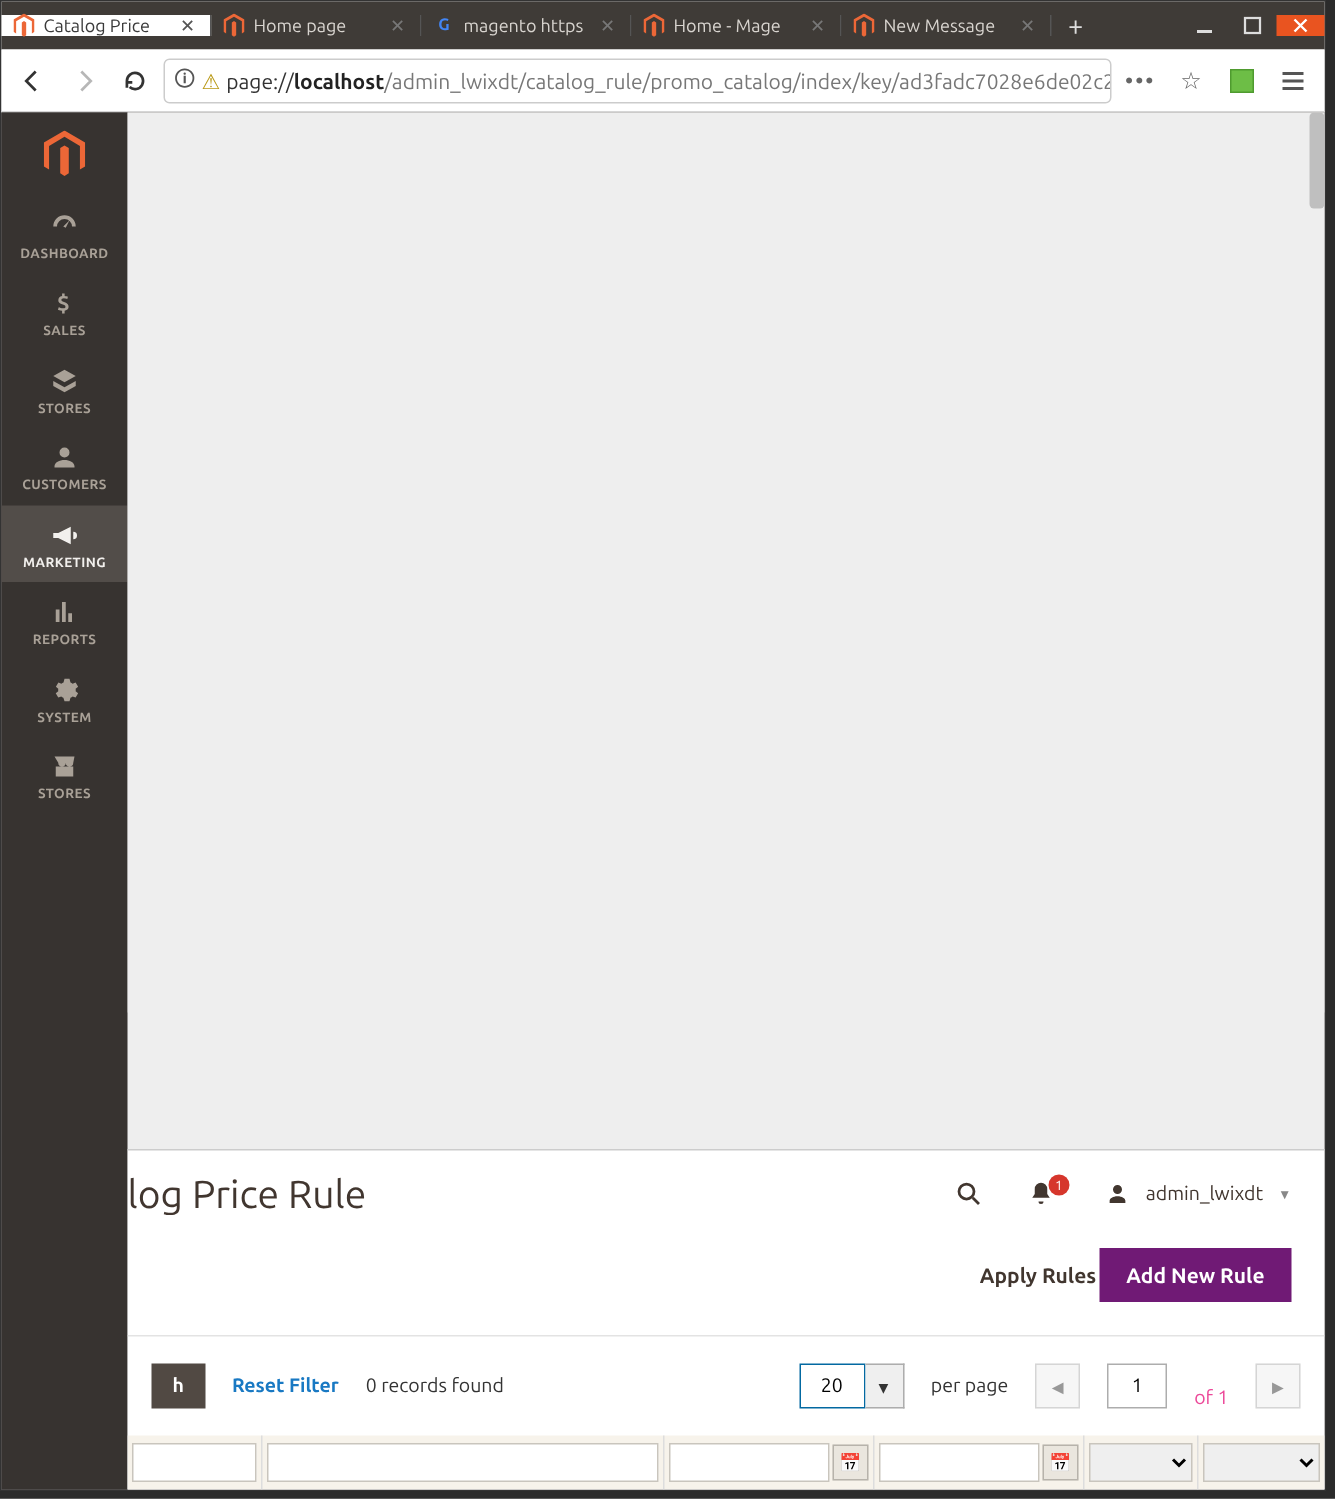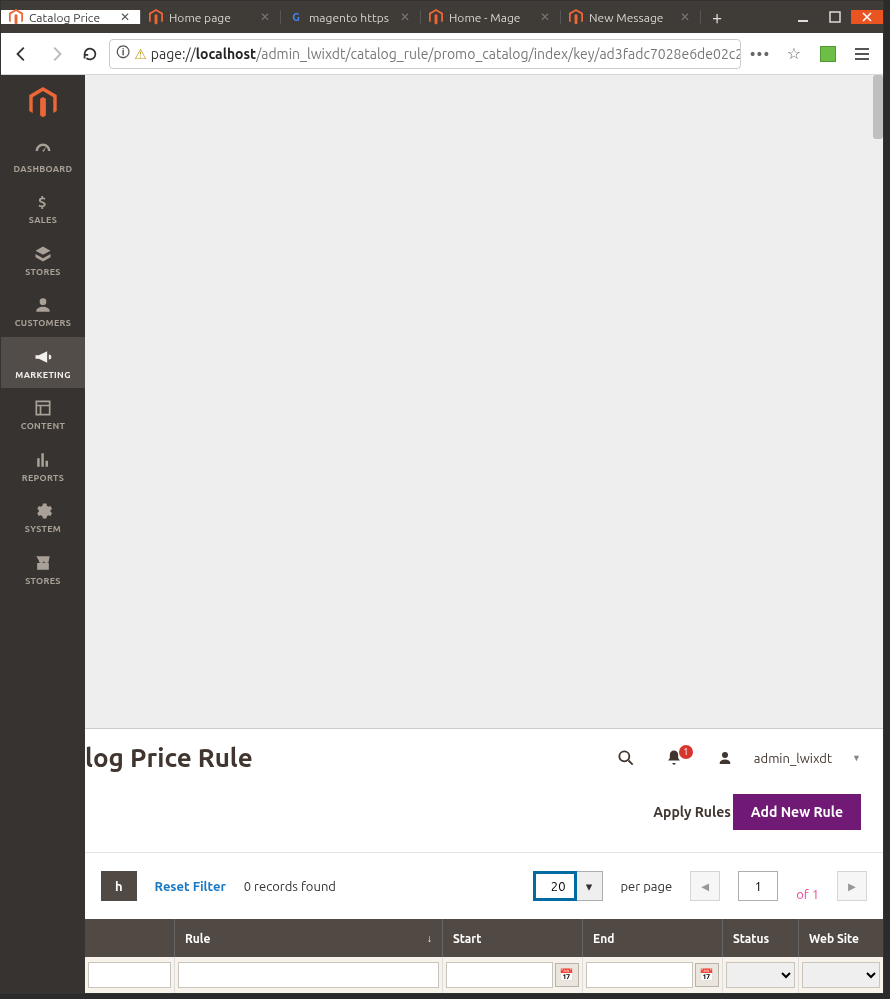--- a/index.html
+++ b/index.html
@@ -42,37 +42,37 @@
   .navitem svg { width:20px; height:20px; fill:#a9a197; }
   .navitem.active { background:#524d49; color:#f2f0ed; }
   .navitem.active svg { fill:#f2f0ed; }
   .navitem .nl { line-height:1.05; }
 
   #content { flex:1; background:#eeeeee; position:relative; overflow:hidden;}
   #spacer { background:#eeeeee; height:600px; }
   #page  { position:absolute; left:0; right:0; bottom:0; background:#fff; border-top:1px solid #ccc; }
 
   #pagehead { display:flex; align-items:center; padding:14px 22px 14px 0; gap:20px; }
-  #ptitle { font-size:26px; color:#41362f; font-weight:700; flex:1; white-space:nowrap; overflow:hidden; }
+  #ptitle { font-size:26px; color:#41362f; font-weight:400; flex:1; white-space:nowrap; overflow:hidden; }
   .hicon { width:28px; display:flex; justify-content:center; cursor:pointer; position:relative;}
   #bell .badge { position:absolute; top:-3px; right:-5px; width:14px; height:14px; border-radius:7px; background:#d6362c; color:#fff; font-size:9px; display:flex; align-items:center; justify-content:center;}
-  #userbox { display:flex; align-items:center; gap:20px; color:#41362f; font-size:13px; cursor:pointer; margin-left:8px;}
+  #userbox { display:flex; align-items:center; gap:10px; color:#41362f; font-size:13px; cursor:pointer; margin-left:8px;}
   #userbox .caret { font-size:9px; color:#888; }
 
   #actionrow { display:flex; justify-content:flex-end; gap:0; padding:8px 22px 22px; border-bottom:1px solid #e3e3e3;}
   .btn-sec { background:#fff; color:#41362f; border:0; font-weight:700; font-size:14px; padding:10px 2px; cursor:pointer;}
   .btn-pri { background:#701a75; color:#fff; border:0; font-weight:700; font-size:14px; padding:10px 18px; cursor:pointer;}
 
   #gridtools { display:flex; align-items:center; padding:18px 16px; gap:18px; font-size:13px; color:#333;}
   .pillbtn { background:#514943; color:#fff; padding:8px 14px; font-weight:600; font-size:13px; border:0;}
   .reset { color:#1979c3; font-weight:600; cursor:pointer; }
   .records { color:#333; }
   #gridtools .spacer { flex:1; }
   .pgselect { display:flex; }
-  .pgselect input { width:44px; height:30px; border:3px solid #0369a1; text-align:right; padding:0 8px; font-size:13px;}
+  .pgselect input { width:44px; height:30px; border:1px solid #0369a1; text-align:center; padding:0 8px; font-size:13px;}
   .pgselect .dd { width:26px; height:30px; border:1px solid #adadad; border-left:0; background:#efefef; display:flex; align-items:center; justify-content:center; cursor:pointer;}
   .perpage { color:#333; }
   .pagerbtn { width:30px; height:30px; border:1px solid #adadad; background:#efefef; display:flex; align-items:center; justify-content:center; cursor:pointer;}
   .pagerbtn.disabled { opacity:.5; cursor:default; }
   .pagenum { width:40px; height:30px; border:1px solid #adadad; text-align:center; font-size:13px;}
   .oftxt { color:#ec4899;margin-top:16px; }
 
   
   #gridhead { background:#514943; color:#fff; display:flex; height:38px; align-items:stretch; font-size:12px; font-weight:700;}
   .gh { display:flex; align-items:center; padding:0 10px; border-right:1px solid #666; cursor:pointer; }
@@ -227,26 +227,20 @@
         <svg viewBox="0 0 24 24">
             <path d="M12 12a4 4 0 1 0-4-4 4 4 0 0 0 4 4zm0 2c-4 0-8 2-8 5v1h16v-1c0-3-4-5-8-5z"></path>
           </svg>
         <span class="nl">CUSTOMERS</span>
       </div>
       <div class="navitem active">
         <svg viewBox="0 0 24 24">
             <path d="M3 10v4h4l10 5V5L7 10H3zm16-1a3 3 0 0 1 0 6z"></path>
           </svg>
         <span class="nl">MARKETING</span>
-      </div>
-      <div class="navitem">
-        <svg viewBox="0 0 24 24">
-            <path d="M4 4h16v16H4zM4 9h16M9 9v11" fill="none" stroke="#a9a197" stroke-width="2"></path>
-          </svg>
-        <span class="nl">CONTENT</span>
       </div>
       <div class="navitem">
         <svg viewBox="0 0 24 24">
             <path d="M5 20V10h3v10H5zm5 0V4h3v16h-3zm5 0v-7h3v7h-3z"></path>
           </svg>
         <span class="nl">REPORTS</span>
       </div>
       <div class="navitem">
         <svg viewBox="0 0 24 24">
             <path d="M12 8a4 4 0 1 0 4 4 4 4 0 0 0-4-4zm9 4a7.9 7.9 0 0 0-.1-1l2-1.6-2-3.4-2.4.9a7.6 7.6 0 0 0-1.7-1L16 3h-4l-.8 2.9a7.6 7.6 0 0 0-1.7 1l-2.4-.9-2 3.4L7 11a7.9 7.9 0 0 0 0 2l-2 1.6 2 3.4 2.4-.9a7.6 7.6 0 0 0 1.7 1L12 21h4l.8-2.9a7.6 7.6 0 0 0 1.7-1l2.4.9 2-3.4-2-1.6a7.9 7.9 0 0 0 .1-1z"></path>
@@ -303,39 +297,20 @@
             <input value="20" style="">
             <span class="dd">▾</span>
           </span>
           <span class="perpage">per page</span>
           <span class="pagerbtn disabled">◄</span>
           <input class="pagenum" value="1" style="">
           <span class="oftxt">of 1</span>
           <span class="pagerbtn disabled">►</span>
         </div>
 
-        <div id="gridhead">
-          <div class="gh id"></div>
-          <div class="gh rule">
-              <span>Rule</span>
-              <span class="sort">↓</span>
-            </div>
-          <div class="gh start">
-              <span>Start</span>
-            </div>
-          <div class="gh end">
-              <span>End</span>
-            </div>
-          <div class="gh stat">
-              <span>Status</span>
-            </div>
-          <div class="gh ws">
-              <span>Web Site</span>
-            </div>
-        </div>
 
         <div id="gridfilters">
           <div class="gf id">
               <input style="">
             </div>
           <div class="gf rule">
               <input style="">
             </div>
           <div class="gf start">
               <input style="flex: 1 1 0%;">

